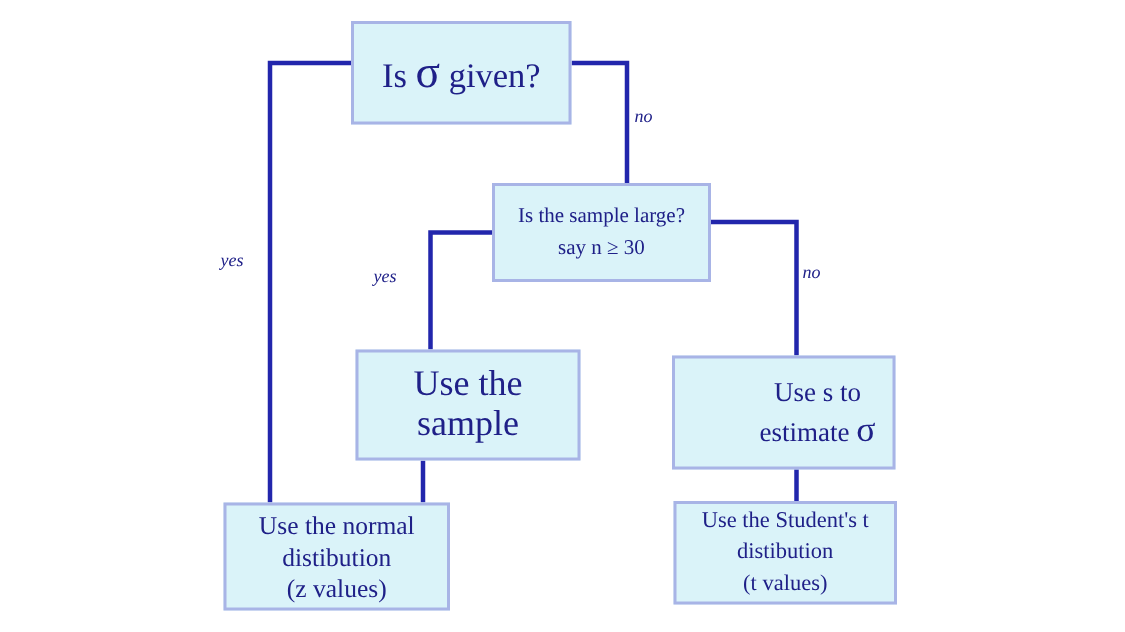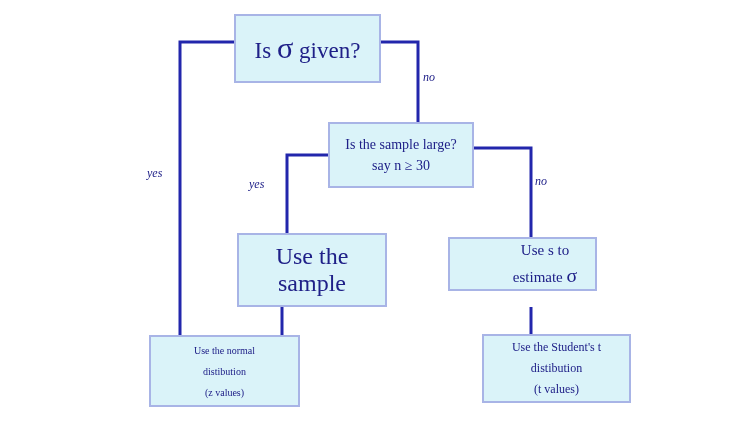--- a/index.html
+++ b/index.html
@@ -33,23 +33,23 @@
     display: flex;
     flex-direction: column;
     align-items: center;
     justify-content: center;
     text-align: center;
     color: var(--text);
   }
   .n-top    { left: 234px; top: 14px;  width: 147px; height: 69px;  font-size: 23px; }
   .n-sample { left: 328px; top: 122px; width: 146px; height: 66px;  font-size: 14px; line-height: 21px; text-align: center; }
   .n-usesample { left: 237px; top: 233px; width: 150px; height: 74px; font-size: 24px; line-height: 27px; }
-  .n-uses   { left: 448px; top: 237px; width: 149px; height: 54px;  font-size: 15px; line-height: 27px; padding-left: 45px; }
-  .n-normal { left: 149px; top: 335px; width: 151px; height: 72px;  font-size: 10px; line-height: 21px; }
-  .n-student{ left: 449px; top: 334px; width: 149px; height: 69px;  font-size: 12px; line-height: 21px; margin-left: 33px; }
+  .n-uses   { left: 448px; top: 237px; width: 149px; height: 76px;  font-size: 18px; line-height: 27px; padding-left: 45px; }
+  .n-normal { left: 149px; top: 335px; width: 151px; height: 72px;  font-size: 17px; line-height: 21px; }
+  .n-student{ left: 449px; top: 334px; width: 149px; height: 69px;  font-size: 15px; line-height: 21px; }
   .sigma-big { font-size: 1.32em; line-height: 1; }
   .edge-label {
     position: absolute;
     font-style: italic;
     font-size: 12px;
     color: var(--text);
   }
   .lbl-yes-left { left: 147px; top: 166px; }
   .lbl-no-top   { left: 423px; top: 70px;  }
   .lbl-yes-mid  { left: 249px; top: 177px; }

